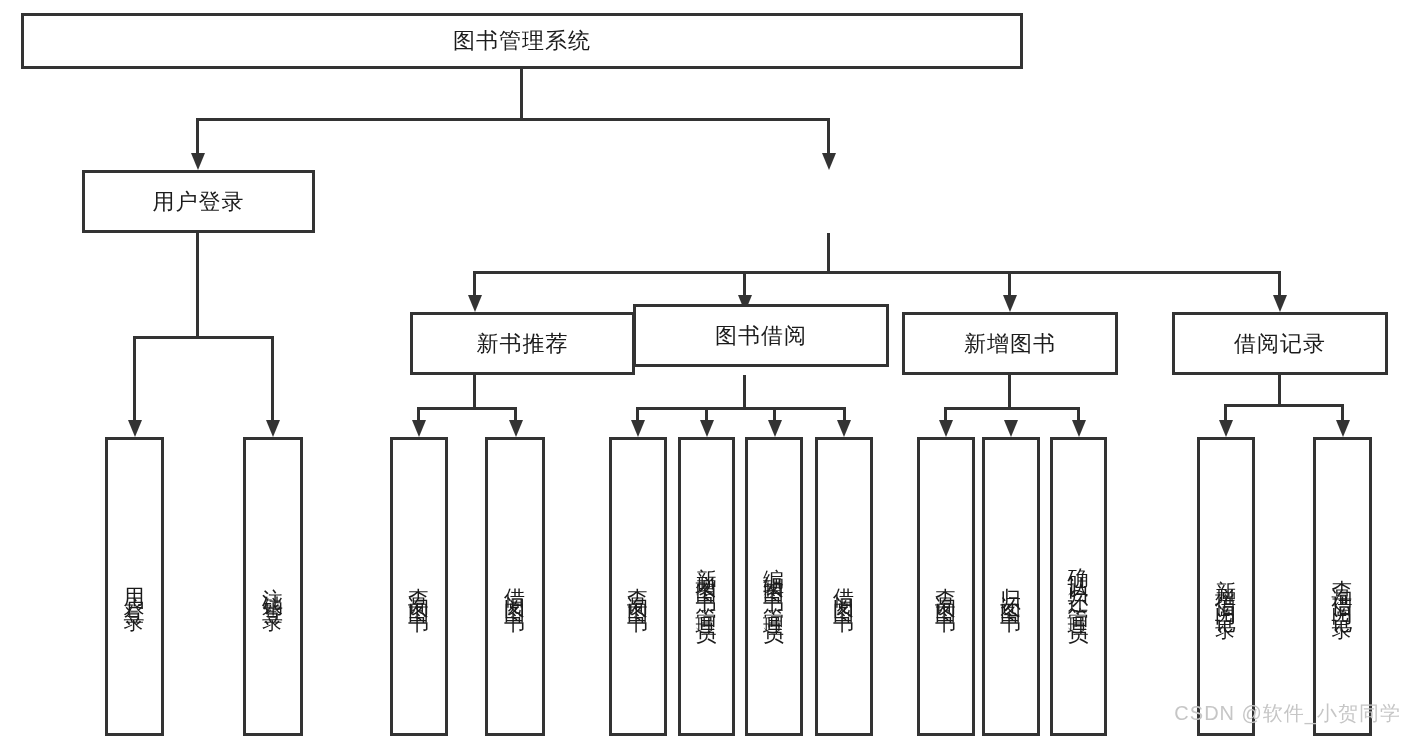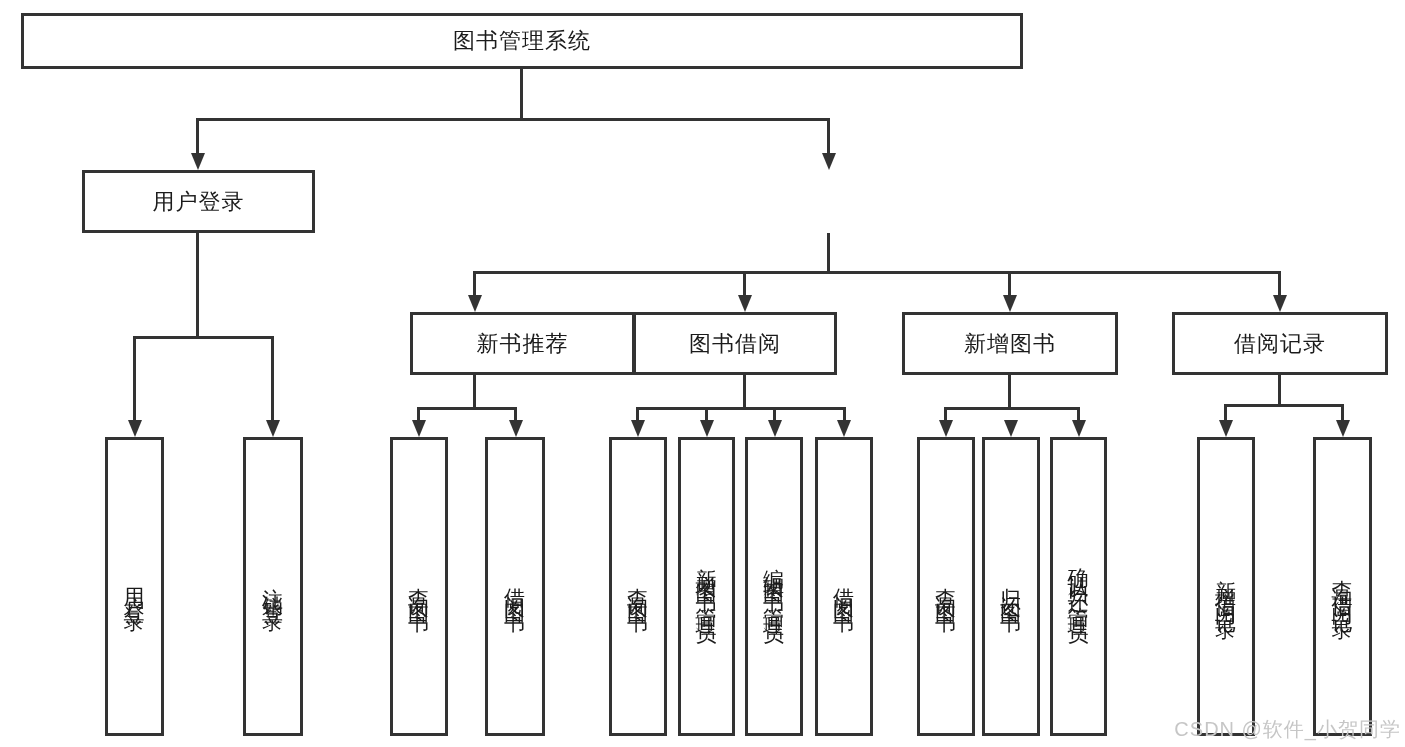--- a/index.html
+++ b/index.html
@@ -28,21 +28,21 @@
   }
   .seg{position:absolute;background:var(--line);z-index:1;}
   .seg.v{width:3px;}
   .seg.h{height:3px;}
   .arr{
     position:absolute;width:0;height:0;z-index:1;
     border-left:7px solid transparent;border-right:7px solid transparent;
     border-top:17px solid var(--line);
   }
   .watermark{
-    position:absolute;right:4px;bottom:4px;z-index:6;
+    position:absolute;right:4px;bottom:20px;z-index:6;
     font-size:20px;color:var(--wm);letter-spacing:1px;white-space:nowrap;
   }
 </style>
 </head>
 <body>
 
 <div class="canvas">
 
   <div class="box" style="left:21px;top:13px;width:1002px;height:56px;">图书管理系统</div>
 
@@ -67,21 +67,21 @@
   <div class="seg v" style="left:473px;top:271px;height:27px;"></div>
   <div class="seg v" style="left:743px;top:271px;height:27px;"></div>
   <div class="seg v" style="left:1008px;top:271px;height:27px;"></div>
   <div class="seg v" style="left:1278px;top:271px;height:27px;"></div>
   <div class="arr" style="left:468px;top:295px;"></div>
   <div class="arr" style="left:738px;top:295px;"></div>
   <div class="arr" style="left:1003px;top:295px;"></div>
   <div class="arr" style="left:1273px;top:295px;"></div>
 
   <div class="box" style="left:369px;top:312px;width:225px;height:63px;margin-left:41px;">新书推荐</div>
-  <div class="box" style="left:633px;top:312px;width:204px;height:63px;">图书借阅</div>
+  <div class="box" style="left:633px;top:304px;width:256px;height:63px;">图书借阅</div>
   <div class="box" style="left:902px;top:312px;width:216px;height:63px;">新增图书</div>
   <div class="box" style="left:1172px;top:312px;width:216px;height:63px;">借阅记录</div>
 
   <div class="seg v" style="left:473px;top:375px;height:35px;"></div>
   <div class="seg h" style="left:417px;top:407px;width:100px;"></div>
   <div class="seg v" style="left:417px;top:407px;height:15px;"></div>
   <div class="seg v" style="left:514px;top:407px;height:15px;"></div>
   <div class="arr" style="left:412px;top:420px;"></div>
   <div class="arr" style="left:509px;top:420px;"></div>
 

